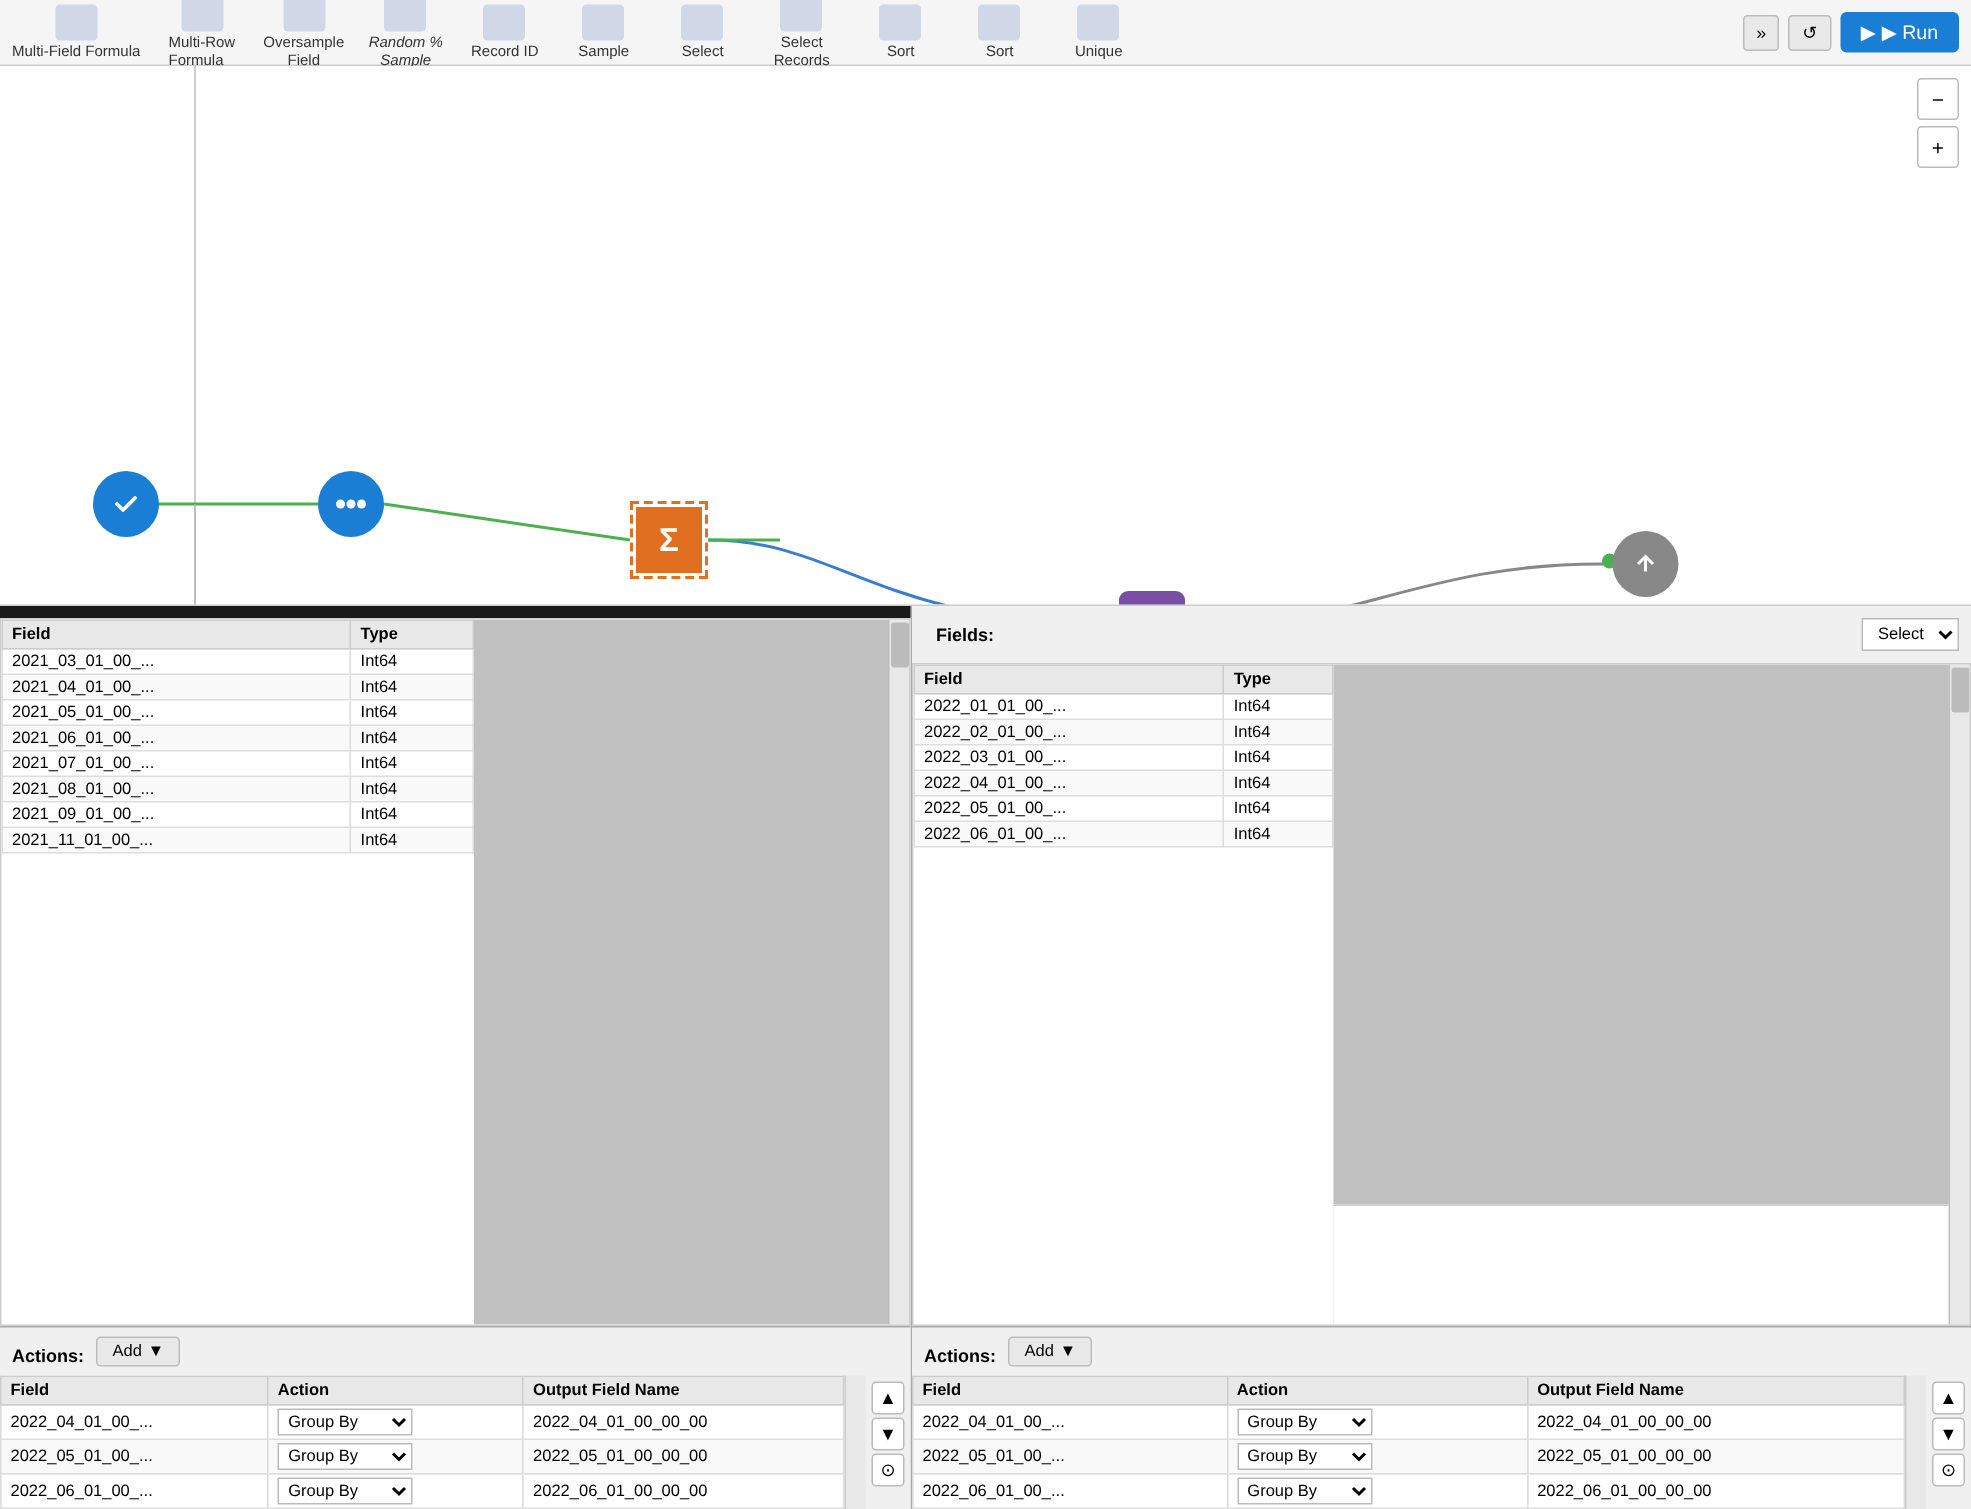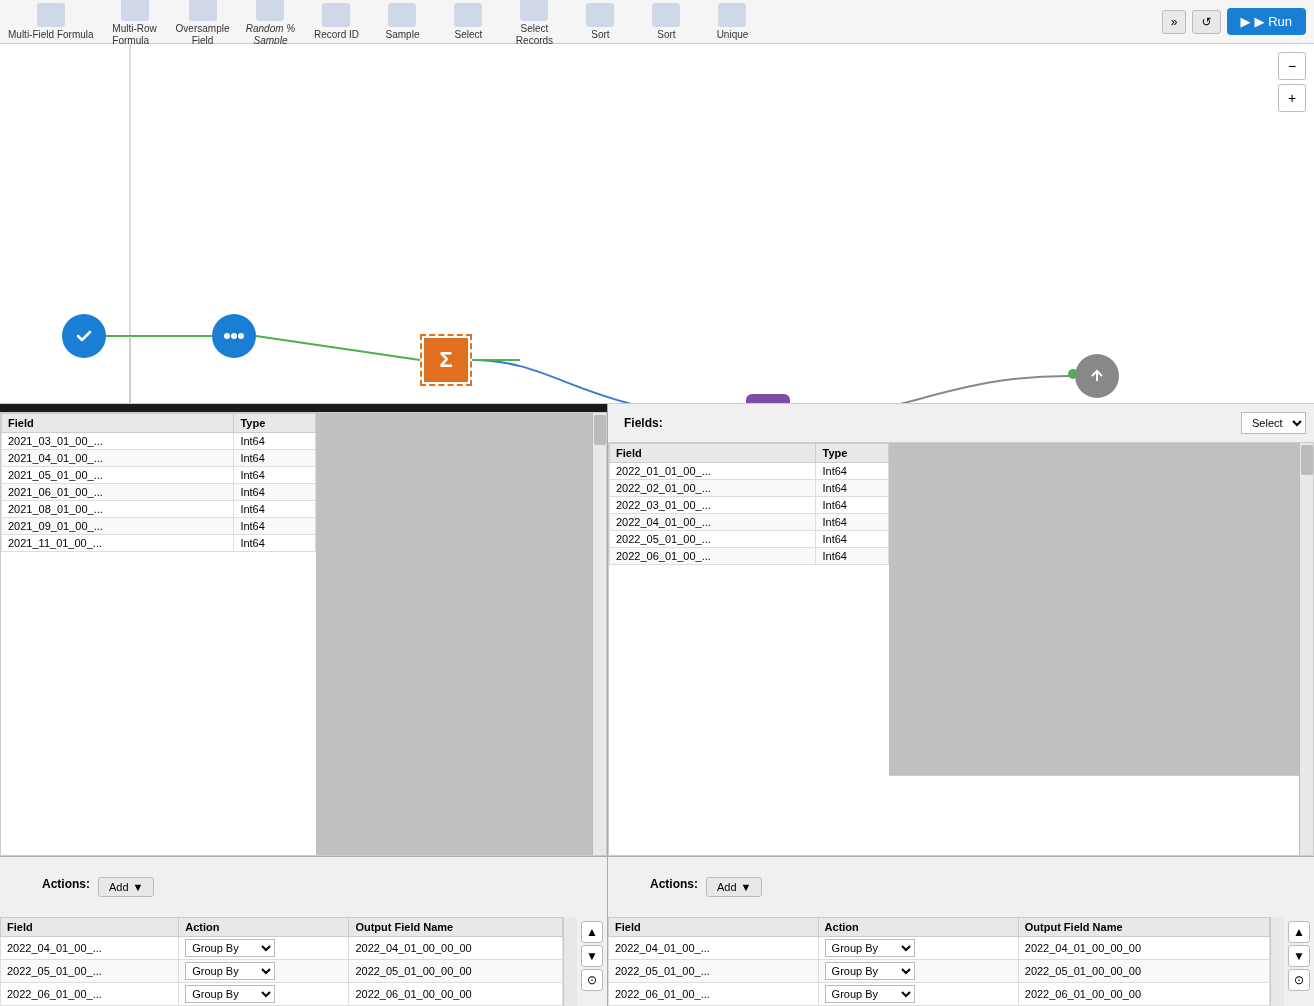--- a/index.html
+++ b/index.html
@@ -228,24 +228,23 @@
 
     
     .actions-section {
       border-top: 1px solid #aaa;
       background: #f0f0f0;
       display: flex;
       flex-direction: column;
     }
     .actions-header {
       display: flex;
-      align-items: flex-start;
-      padding: 20px 8px;
+      align-items: flex-end;
+      padding: 6px 8px;
       gap: 8px;
-      margin-left: 34px;
     }
     .actions-label {
       font-weight: bold;
       font-size: 12px;
     }
     .btn-add {
       background: #e8e8e8;
       border: 1px solid #bbb;
       border-radius: 3px;
       padding: 3px 10px;
@@ -456,20 +455,24 @@
                   <tr>
                     <td style="max-width:120px;overflow:hidden;text-overflow:ellipsis;">2021_04_01_00_...</td>
                     <td>Int64</td>
                   </tr>
                   <tr>
                     <td style="max-width:120px;overflow:hidden;text-overflow:ellipsis;">2021_05_01_00_...</td>
                     <td>Int64</td>
                   </tr>
                   <tr>
                     <td style="max-width:120px;overflow:hidden;text-overflow:ellipsis;">2021_06_01_00_...</td>
+                    <td>Int64</td>
+                  </tr>
+                  <tr>
+                    <td style="max-width:120px;overflow:hidden;text-overflow:ellipsis;">2021_07_01_00_...</td>
                     <td>Int64</td>
                   </tr>
                   <tr>
                     <td style="max-width:120px;overflow:hidden;text-overflow:ellipsis;">2021_08_01_00_...</td>
                     <td>Int64</td>
                   </tr>
                   <tr>
                     <td style="max-width:120px;overflow:hidden;text-overflow:ellipsis;">2021_09_01_00_...</td>
                     <td>Int64</td>
                   </tr>

